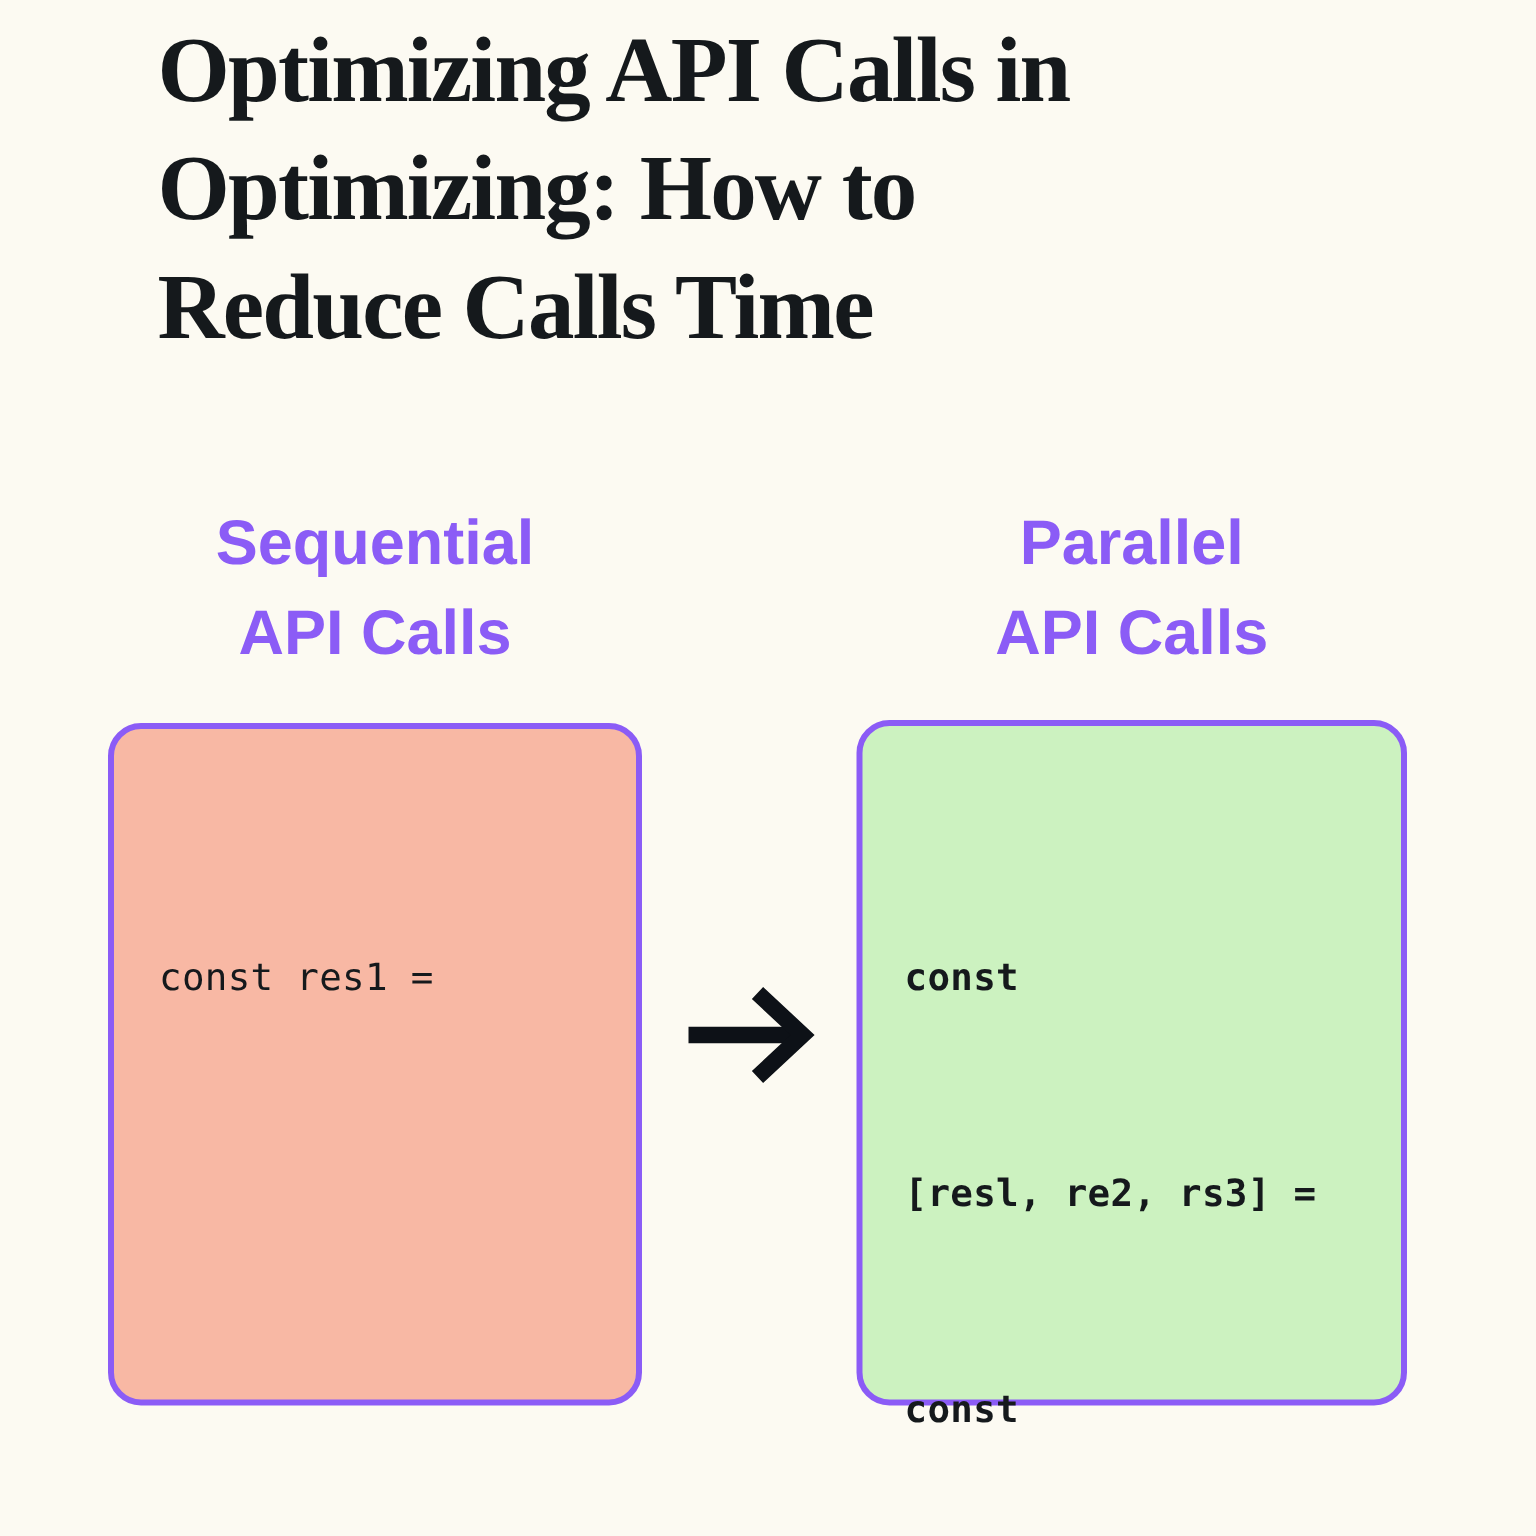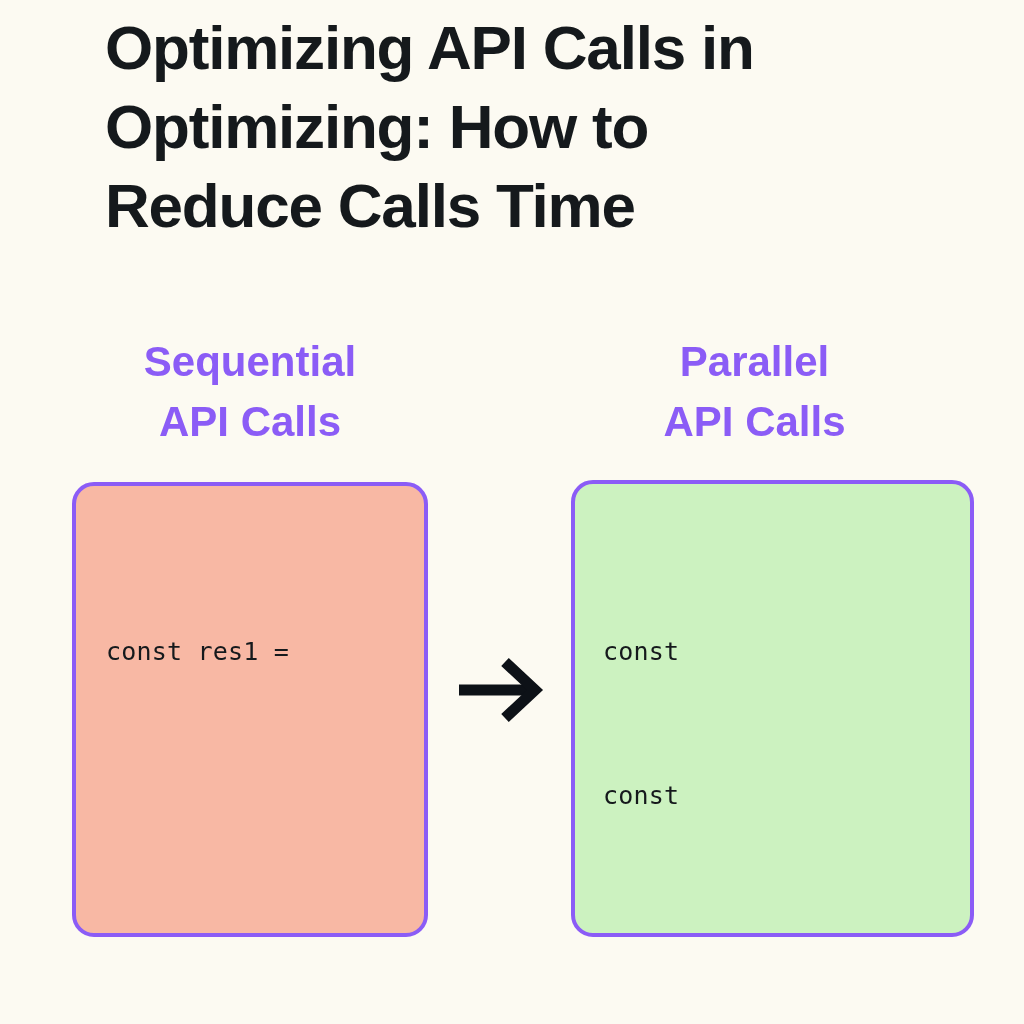--- a/index.html
+++ b/index.html
@@ -21,21 +21,21 @@
     left: 105px;
     top: 8px;
     width: 790px;
     font-family: "Liberation Sans", sans-serif;
     font-weight: bold;
     font-size: 62px;
     line-height: 79px;
     letter-spacing: -1.2px;
     color: #15191C;
   }
-  .title-line { display: block; white-space: pre; }
+  .title-line { display: block; white-space: pre; font-family: Liberation Serif, serif; }
 
   
   .col-heading {
     position: absolute;
     font-family: "Liberation Sans", sans-serif;
     font-weight: bold;
     font-size: 42px;
     line-height: 60px;
     color: #8b5cf6;
     text-align: center;
@@ -55,23 +55,24 @@
   #panel-sequential {
     left: 72px;
     top: 482px;
     width: 356px;
     height: 455px;
     background: #F8B8A4;
   }
   #panel-parallel {
     left: 571px;
     top: 480px;
-    width: 403px;
+    width: 367px;
     height: 457px;
     background: #CCF2C0;
+    font-weight: bold;
   }
 
   .code {
     font-family: "DejaVu Sans Mono", monospace;
     font-size: 25px;
     line-height: 48px;
     color: #15191C;
     white-space: pre;
     letter-spacing: 0.2px;
   }
@@ -131,19 +132,20 @@
 </div>
 
 <div class="col-heading" id="heading-right">
   <span class="hl">Parallel</span>
   <span class="hl">API Calls</span>
 </div>
 
 <div class="panel" id="panel-parallel">
   <div class="code" id="code-parallel">
     <span class="code-line">const</span>
+    <span class="code-line">[resl, re2, rs3] =</span>
     <span class="code-line">const</span>
     
     
     
     
   </div>
 </div>
 
 </body></html>

